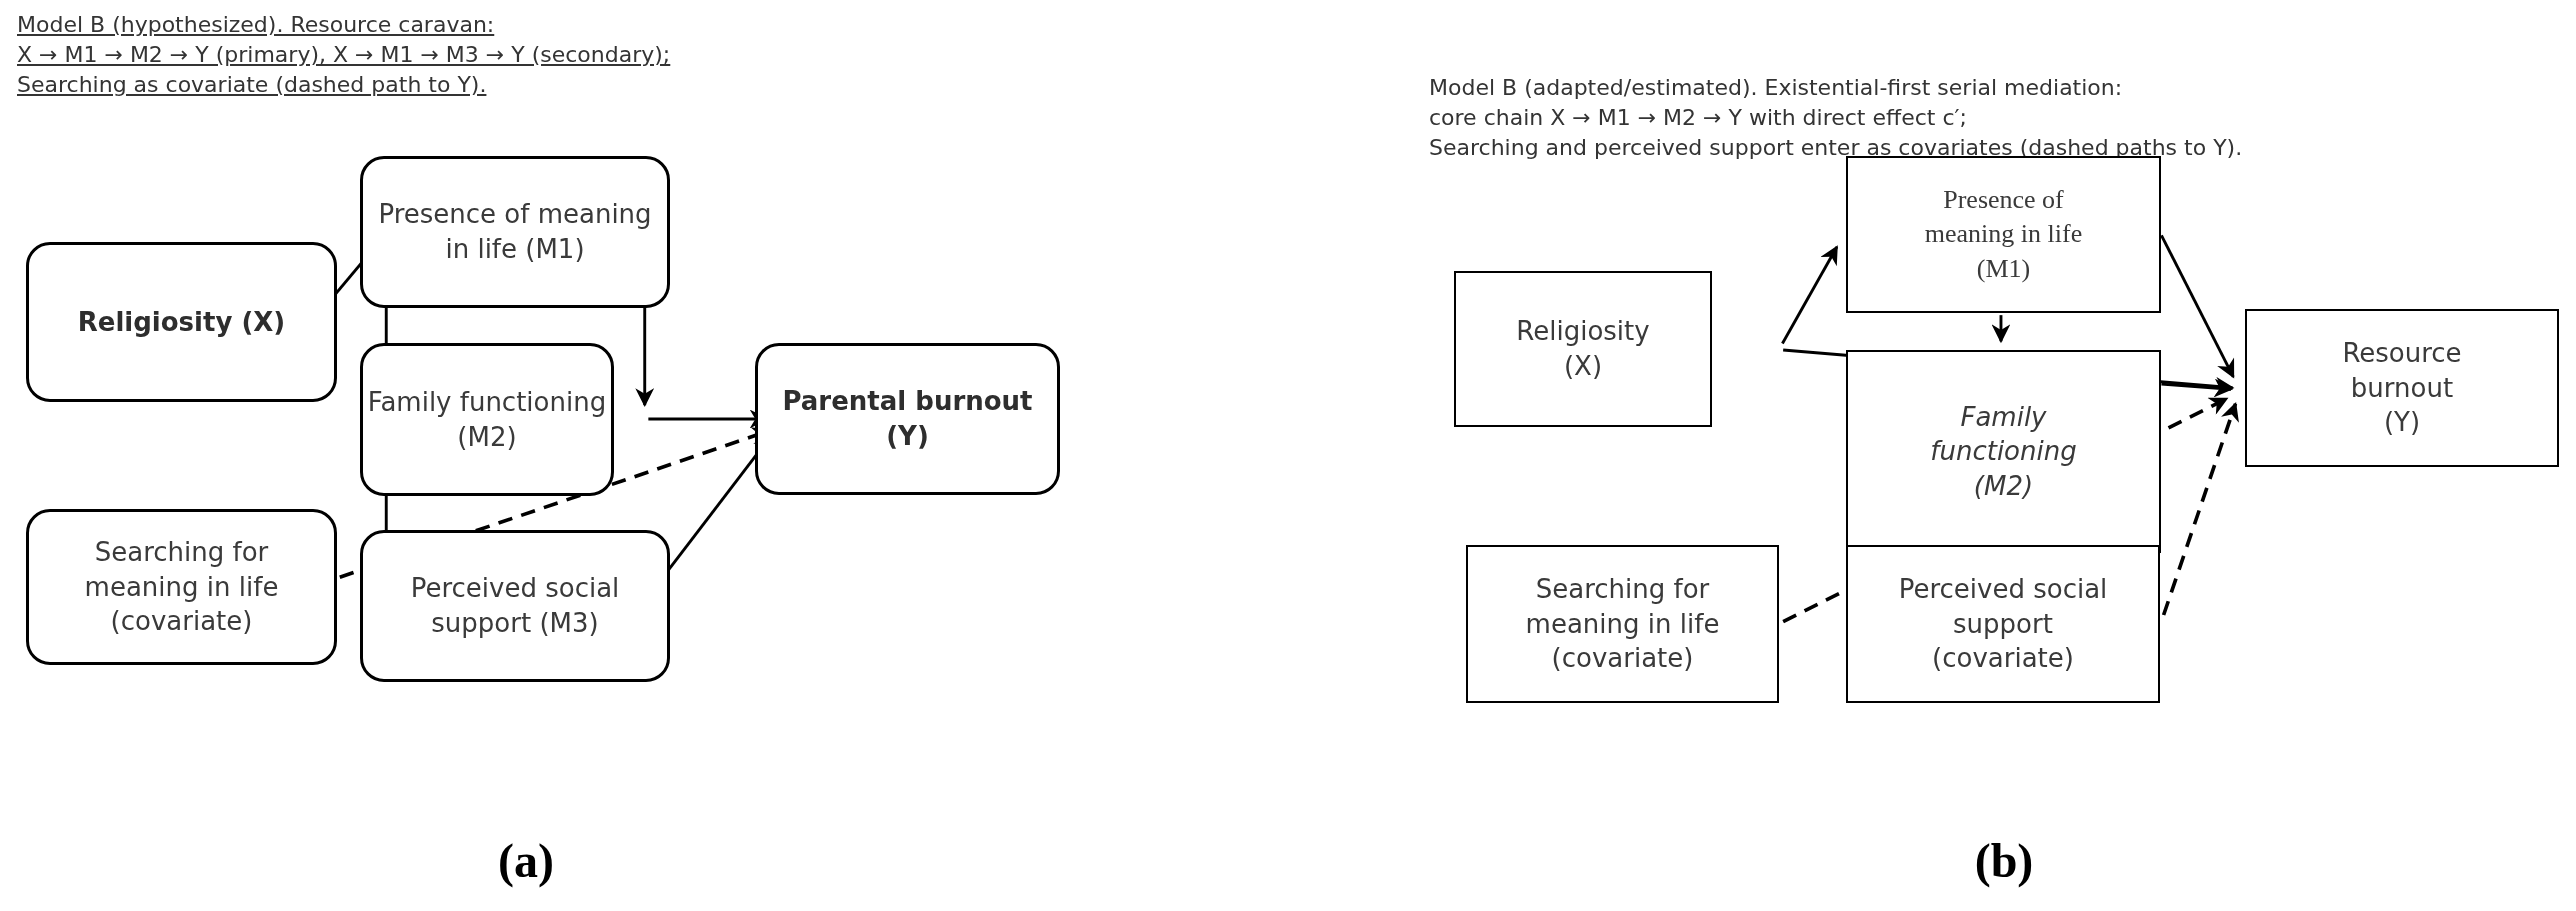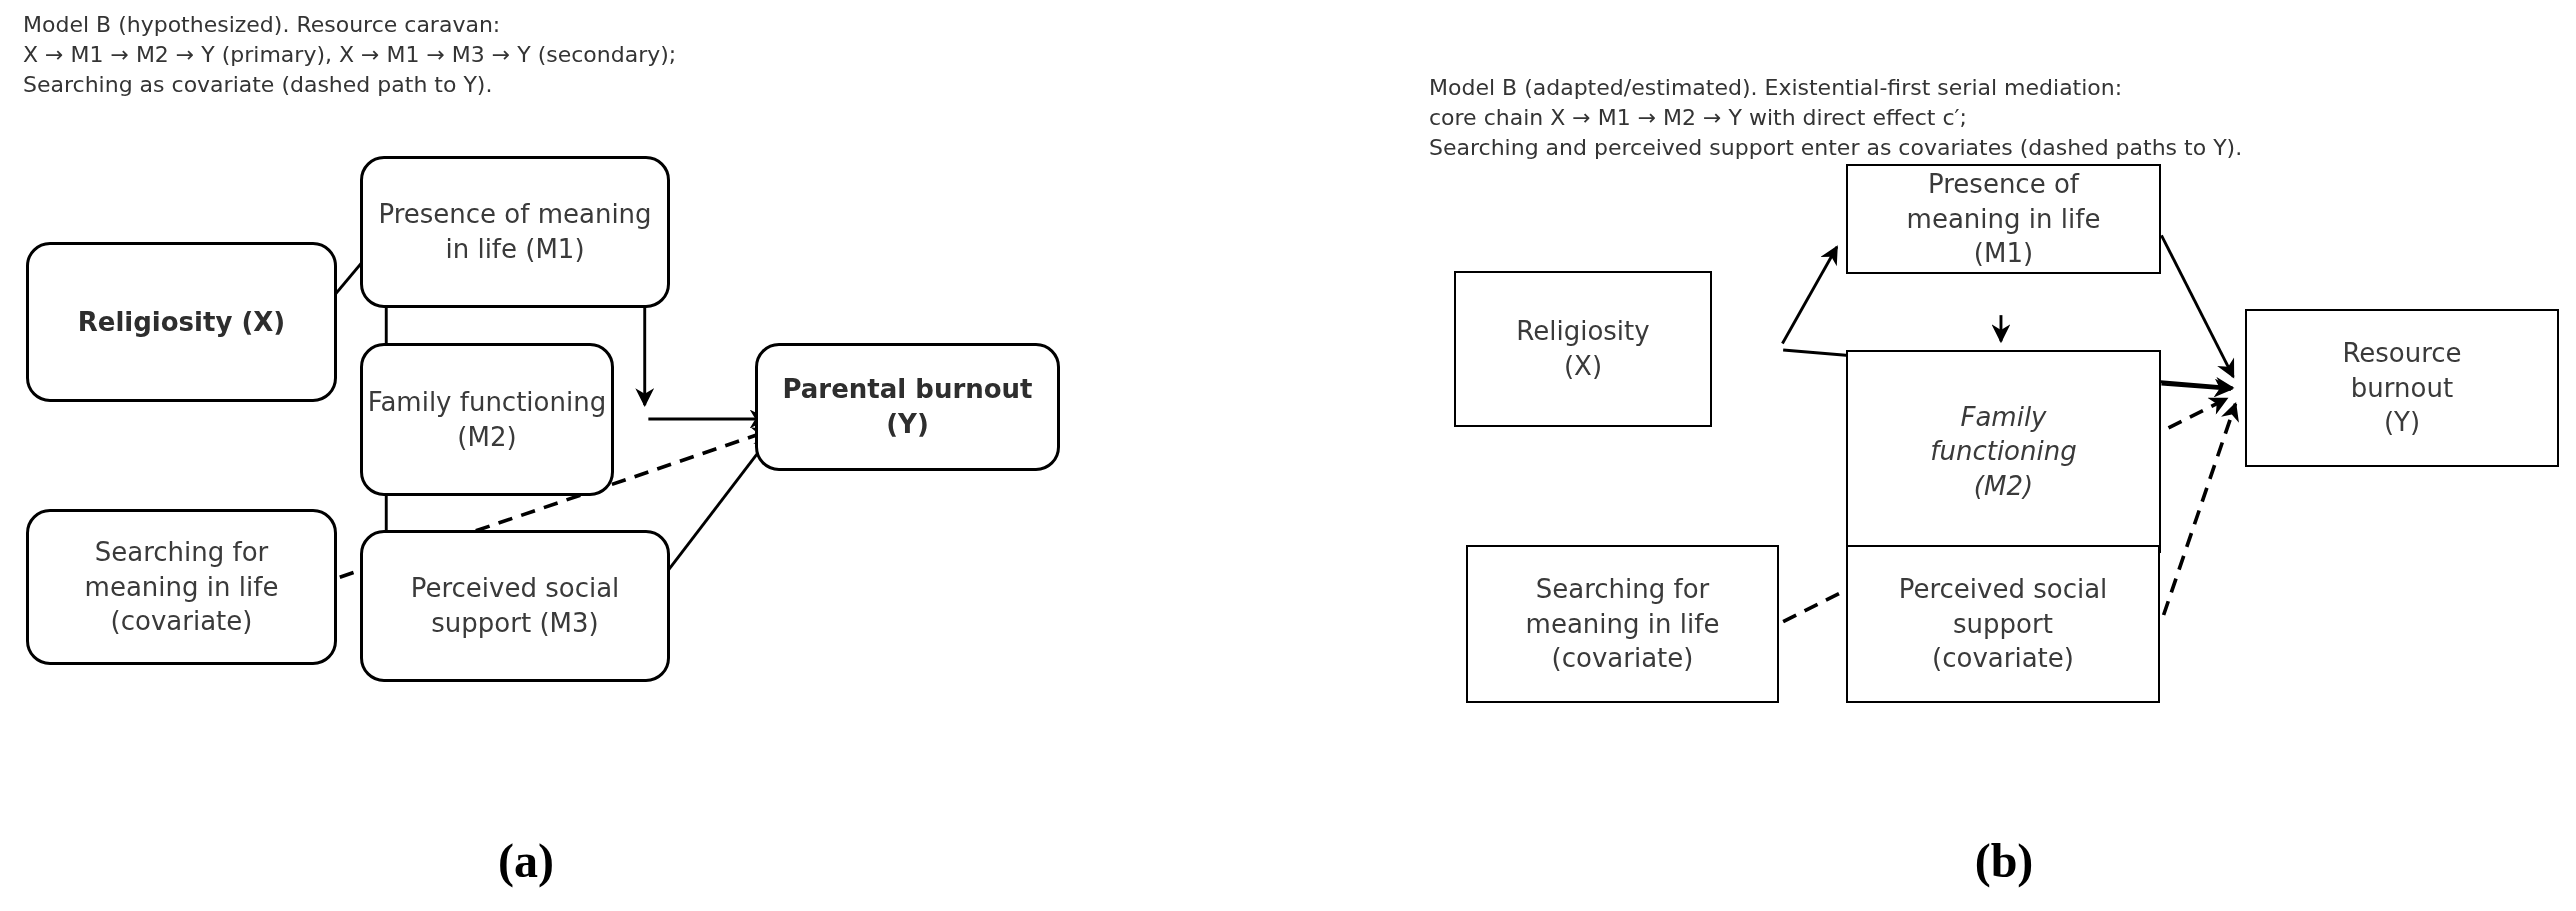--- a/index.html
+++ b/index.html
@@ -44,30 +44,30 @@
   #arrow-layer line{stroke:#000;fill:none;}
   #arrow-layer line.solid{stroke-width:4px;}
   #arrow-layer line.dashed{stroke-width:5px;stroke-dasharray:20 13;}
 
   
   .a-x     {left:26px;  top:242px; width:311px; height:160px;}
   .a-m1    {left:360px; top:156px; width:310px; height:152px;}
   .a-m2    {left:360px; top:343px; width:254px; height:153px;}
   .a-srch  {left:26px;  top:509px; width:311px; height:156px;}
   .a-m3    {left:360px; top:530px; width:310px; height:152px;}
-  .a-y     {left:755px;top:343px; width:305px; height:128px;}
+  .a-y     {left:755px;top:343px; width:305px; height:152px;}
   
   .b-x     {left:1454px;top:271px; width:258px; height:156px;}
-  .b-m1    {left:1846px;top:164px; width:315px; height:110px;}
+  .b-m1    {left:1846px;top:156px; width:315px; height:157px;font-family:Liberation Serif, serif;}
   .b-m2    {left:1846px;top:350px; width:315px; height:203px;font-style:italic;}
   .b-srch  {left:1466px;top:545px; width:313px; height:158px;}
   .b-perc  {left:1846px;top:545px; width:314px; height:158px;}
   .b-y     {left:2245px;top:309px; width:314px; height:158px;}
 
-  .hdr-a{left:23px;top:10.2px;}
+  .hdr-a{left:17px;top:10.2px;text-decoration:underline;}
   .hdr-b{left:1429px;top:42px;margin-top:31px;}
   .cap-a{left:439px;top:833px;}
   .cap-b{left:1917px;top:833px;}
 </style>
 </head>
 <body>
 
 <div class="canvas">
 
   <svg id="arrow-layer" width="2576" height="912" viewBox="0 0 3548 1256">

